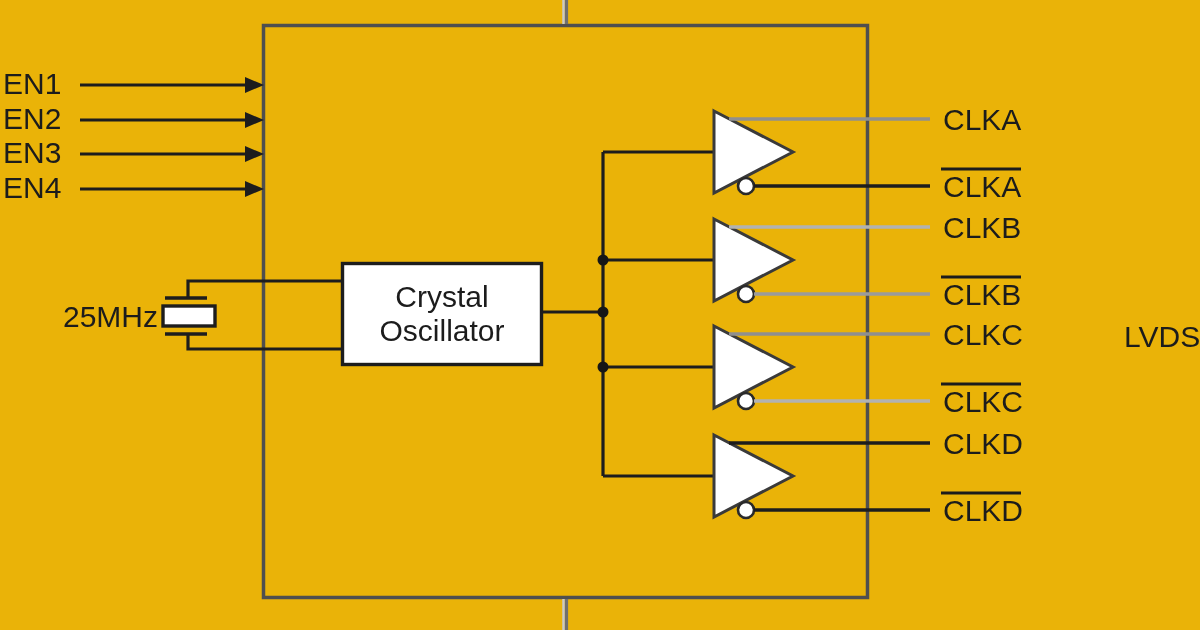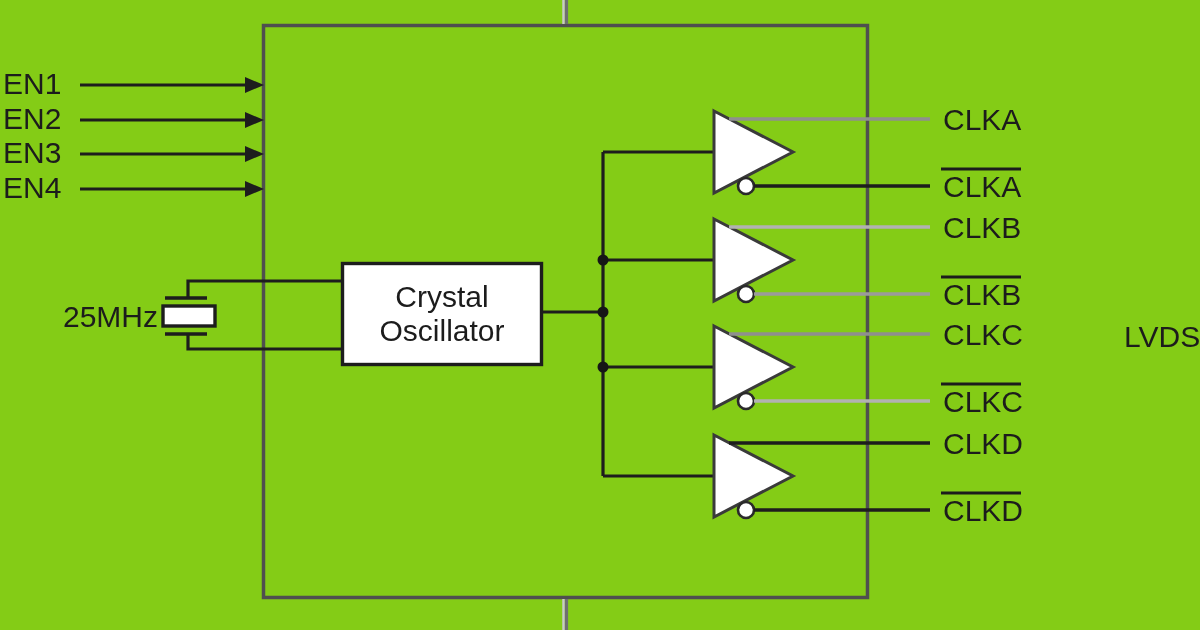--- a/index.html
+++ b/index.html
@@ -1,20 +1,20 @@
 <!DOCTYPE html>
 <html><head>
 <meta charset="utf-8">
 <style>
   html, body { margin: 0; padding: 0; background: #ffffff; }
   .canvas {
     position: relative;
     width: 1200px;
     height: 630px;
-    background: #84cc16;
+    background: #eab308;
     font-family: "Liberation Sans", sans-serif;
     overflow: hidden;
   }
   svg { position: absolute; left: 0; top: 0; }
   text {
     font-family: "Liberation Sans", sans-serif;
     font-size: 30px;
     fill: #1c1c1c;
   }
 </style>

